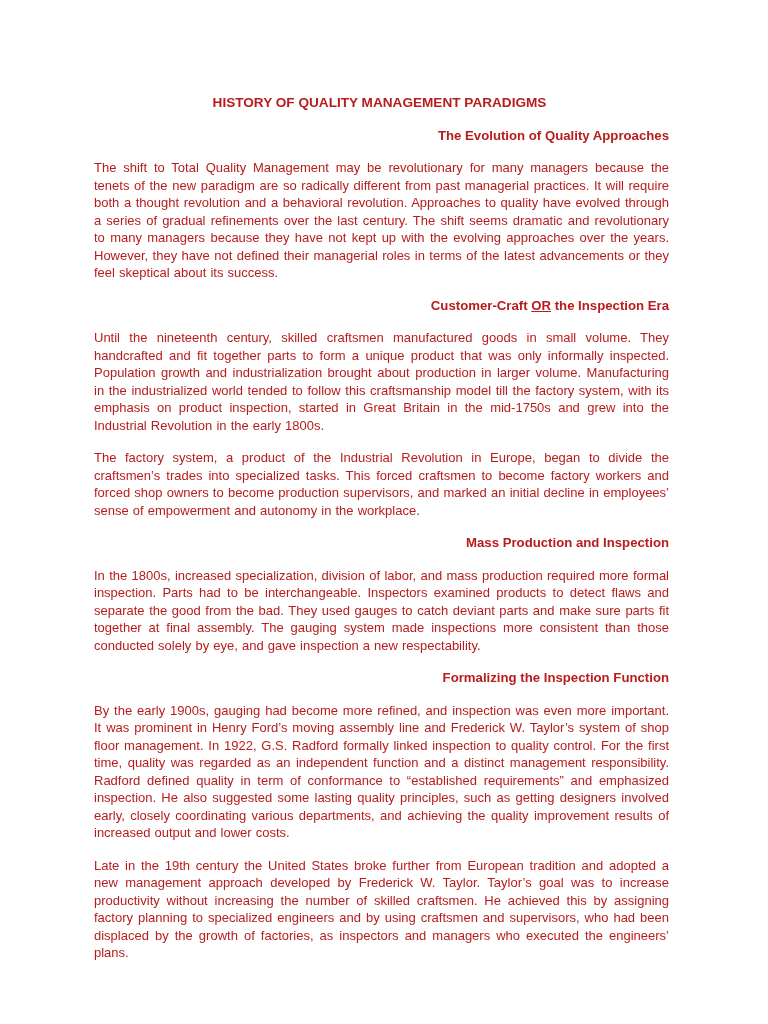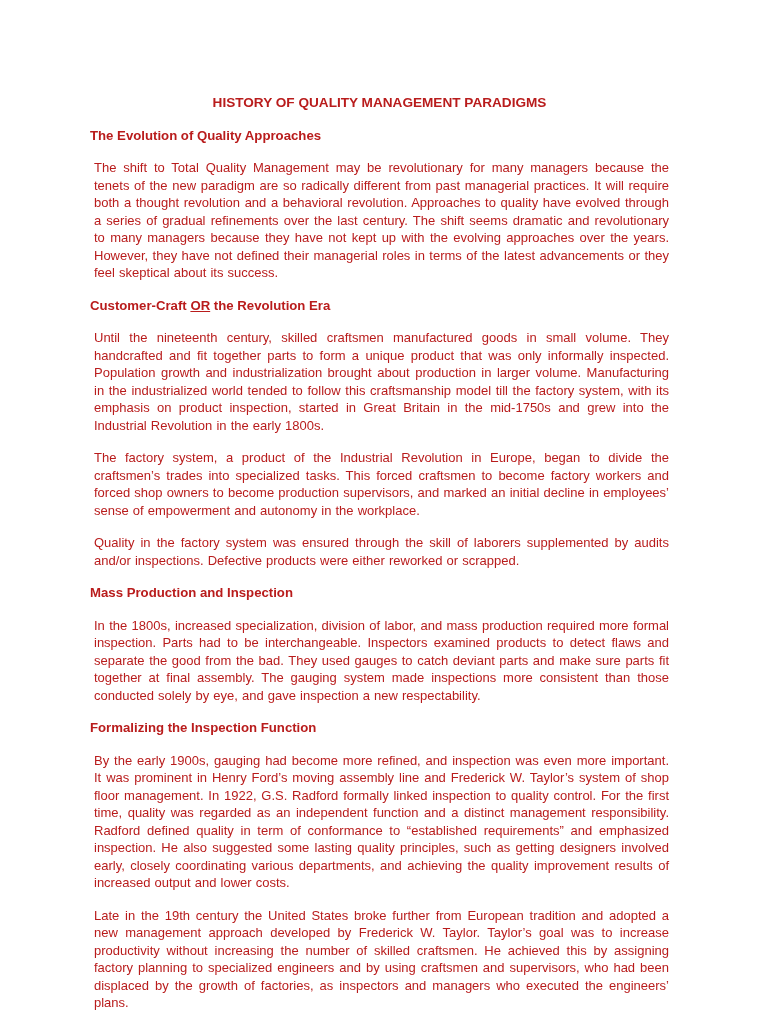--- a/index.html
+++ b/index.html
@@ -24,21 +24,21 @@
     margin: 0 0 15px 0;
     font-size: 13.6px;
     font-weight: bold;
     text-align: center;
     line-height: 17.5px;
   }
   .section-heading {
     margin: 0 0 15px 0;
     font-size: 13.2px;
     font-weight: bold;
-    text-align: left;
+    text-align: right;
     line-height: 17.5px;
   }
   .section-heading .u {
     text-decoration: underline;
     margin-top: 29px;
   }
   .body-paragraph {
     margin: 0 0 15px 4px;
     text-align: justify;
     word-spacing: 0.5px;
@@ -50,24 +50,23 @@
 <div class="page">
 
   <h1 class="doc-title">HISTORY OF QUALITY MANAGEMENT PARADIGMS</h1>
 
   <div>
     <h2 class="section-heading"><span>The Evolution of Quality Approaches</span><span class="u"></span><span></span></h2>
     <p class="body-paragraph">The shift to Total Quality Management may be revolutionary for many managers because the tenets of the new paradigm are so radically different from past managerial practices. It will require both a thought revolution and a behavioral revolution. Approaches to quality have evolved through a series of gradual refinements over the last century. The shift seems dramatic and revolutionary to many managers because they have not kept up with the evolving approaches over the years. However, they have not defined their managerial roles in terms of the latest advancements or they feel skeptical about its success.</p>
   </div>
 
   <div>
-    <h2 class="section-heading"><span>Customer-Craft </span><span class="u">OR</span><span> the Revolution Era</span></h2>
+    <h2 class="section-heading"><span>Customer-Craft </span><span class="u">OR</span><span> the Inspection Era</span></h2>
     <p class="body-paragraph">Until the nineteenth century, skilled craftsmen manufactured goods in small volume. They handcrafted and fit together parts to form a unique product that was only informally inspected. Population growth and industrialization brought about production in larger volume. Manufacturing in the industrialized world tended to follow this craftsmanship model till the factory system, with its emphasis on product inspection, started in Great Britain in the mid-1750s and grew into the Industrial Revolution in the early 1800s.</p>
     <p class="body-paragraph">The factory system, a product of the Industrial Revolution in Europe, began to divide the craftsmen’s trades into specialized tasks. This forced craftsmen to become factory workers and forced shop owners to become production supervisors, and marked an initial decline in employees’ sense of empowerment and autonomy in the workplace.</p>
-    <p class="body-paragraph">Quality in the factory system was ensured through the skill of laborers supplemented by audits and/or inspections. Defective products were either reworked or scrapped.</p>
   </div>
 
   <div>
     <h2 class="section-heading"><span>Mass Production and Inspection</span><span class="u"></span><span></span></h2>
     <p class="body-paragraph">In the 1800s, increased specialization, division of labor, and mass production required more formal inspection. Parts had to be interchangeable. Inspectors examined products to detect flaws and separate the good from the bad. They used gauges to catch deviant parts and make sure parts fit together at final assembly. The gauging system made inspections more consistent than those conducted solely by eye, and gave inspection a new respectability.</p>
   </div>
 
   <div>
     <h2 class="section-heading"><span>Formalizing the Inspection Function</span><span class="u"></span><span></span></h2>
     <p class="body-paragraph">By the early 1900s, gauging had become more refined, and inspection was even more important. It was prominent in Henry Ford’s moving assembly line and Frederick W. Taylor’s system of shop floor management. In 1922, G.S. Radford formally linked inspection to quality control. For the first time, quality was regarded as an independent function and a distinct management responsibility. Radford defined quality in term of conformance to “established requirements” and emphasized inspection. He also suggested some lasting quality principles, such as getting designers involved early, closely coordinating various departments, and achieving the quality improvement results of increased output and lower costs.</p>

